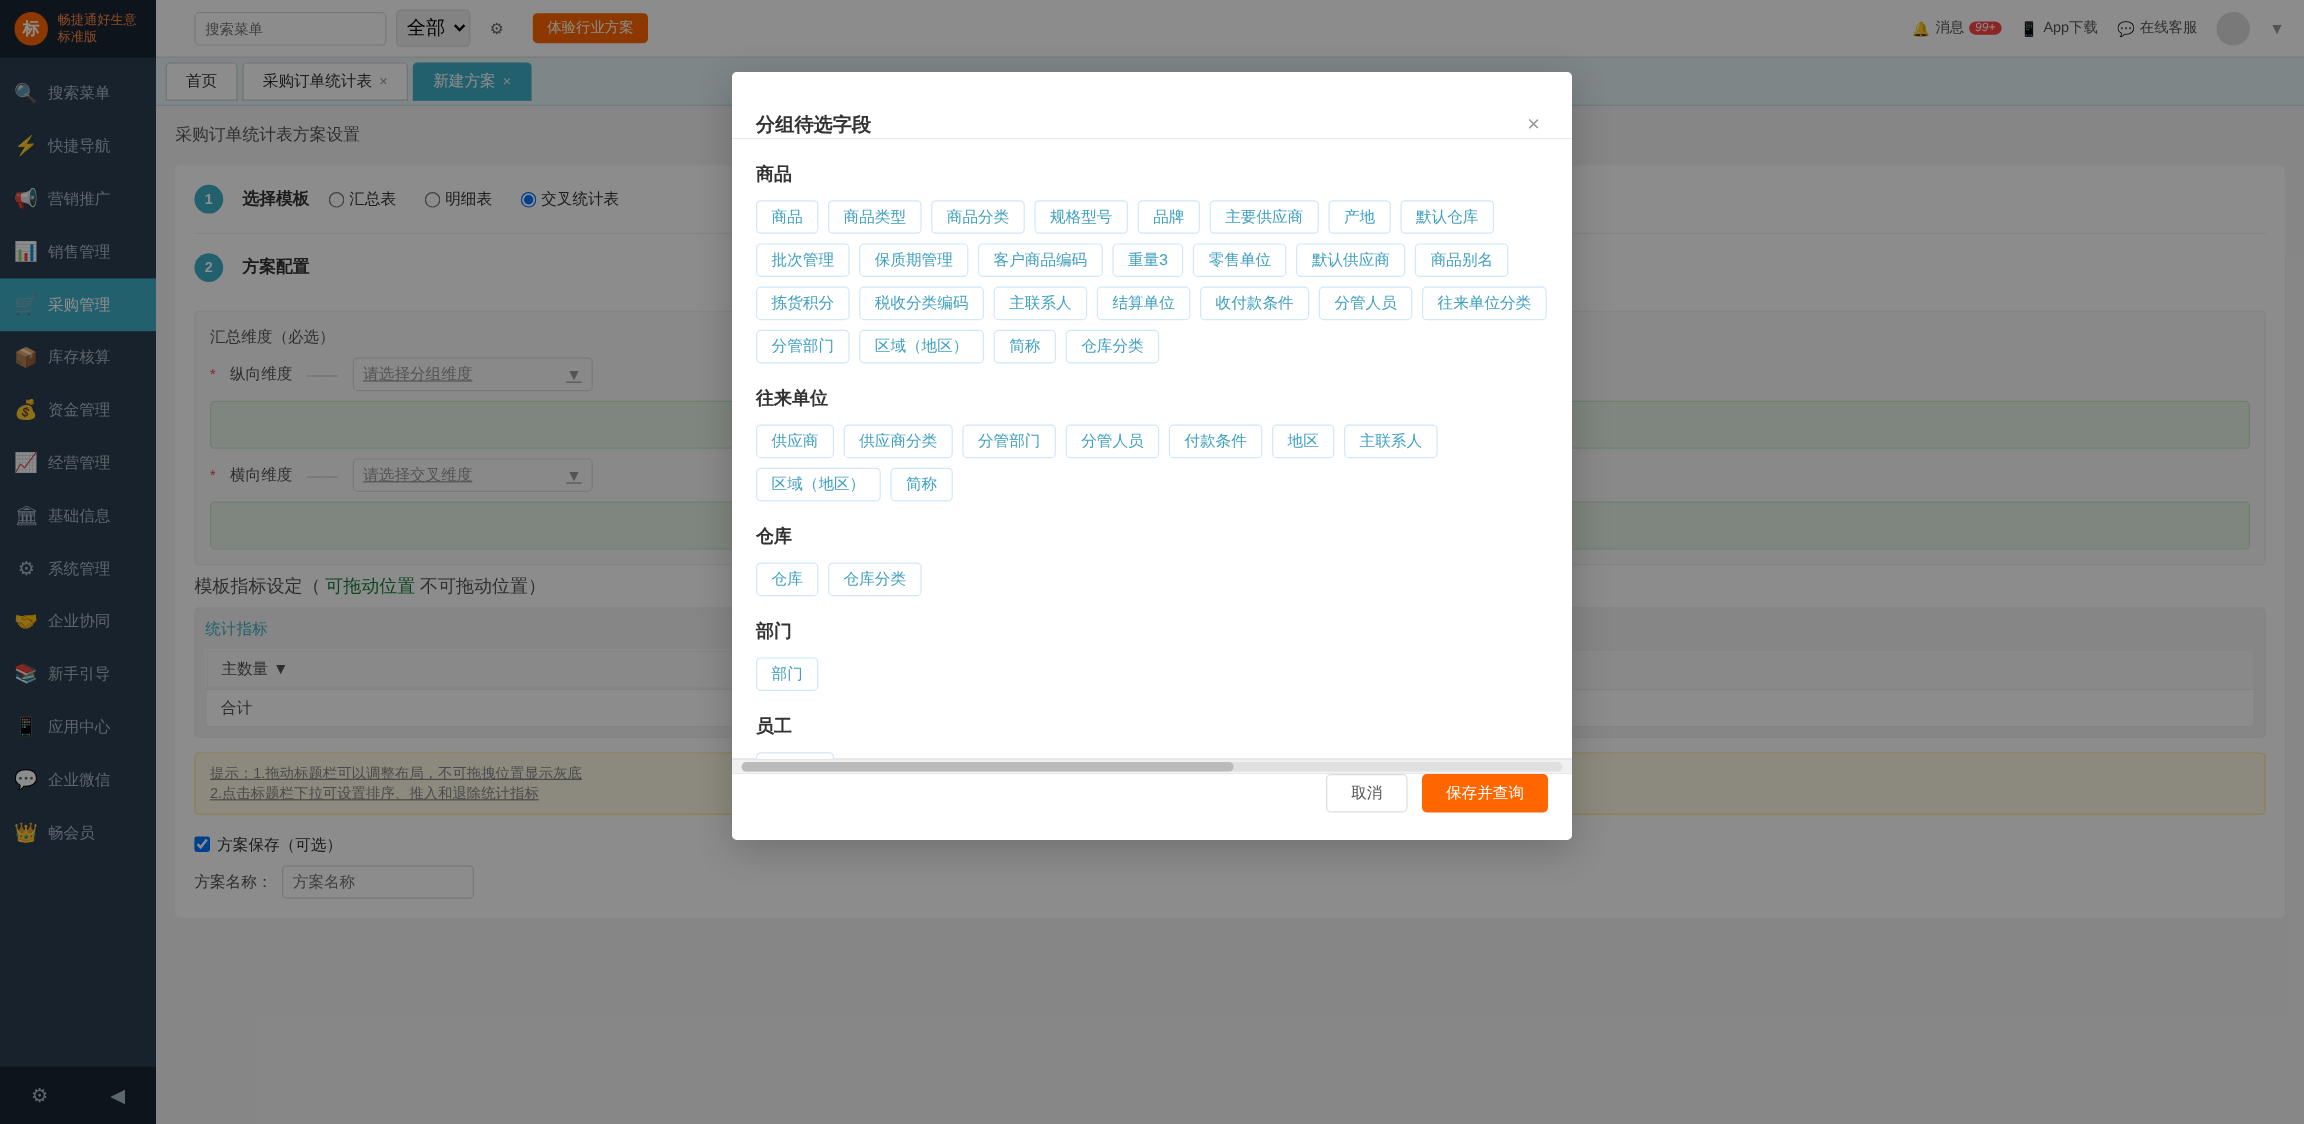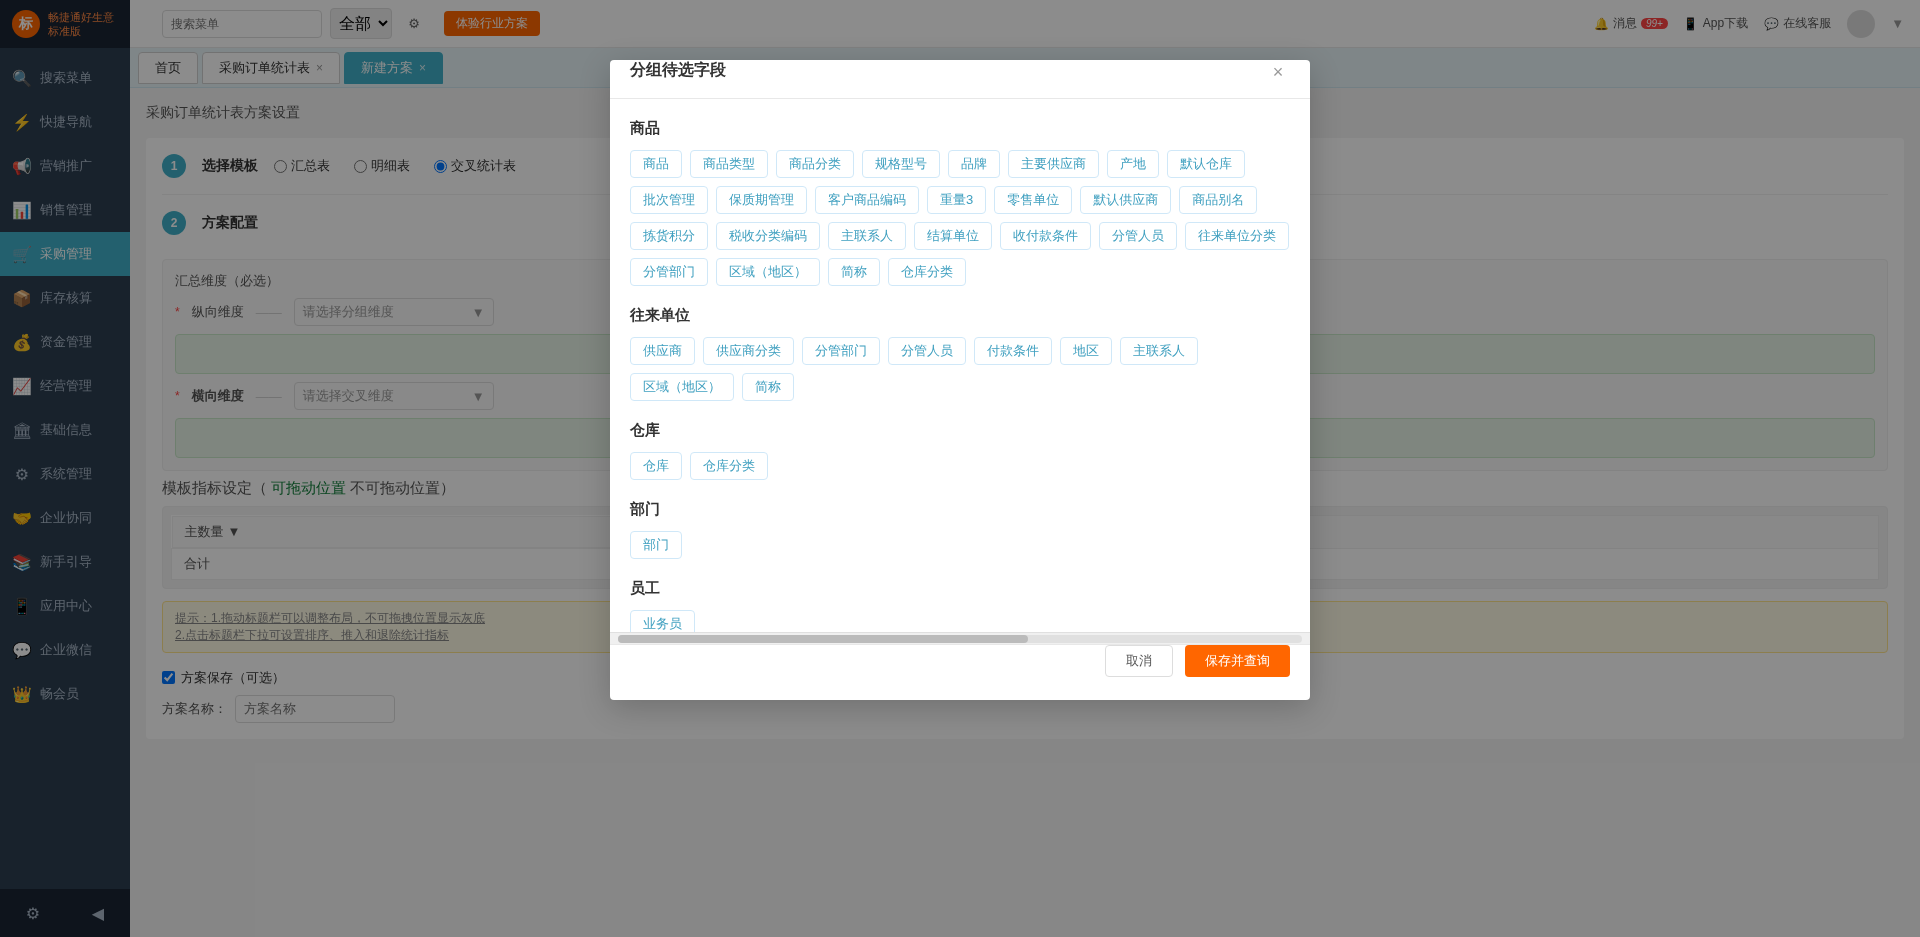--- a/index.html
+++ b/index.html
@@ -166,42 +166,43 @@
     .radio-item { display: flex; align-items: center; gap: 4px; font-size: 13px; cursor: pointer; }
 
     
     .step2-section { }
     .select-box {
       border: 1px solid #ddd; border-radius: 4px;
       padding: 4px 8px; min-width: 200px;
       color: #999; font-size: 13px;
       display: inline-flex; align-items: center; justify-content: space-between;
       cursor: pointer;
+      text-decoration: underline;
     }
 
     
     .modal-overlay {
       position: fixed; top: 0; left: 0; right: 0; bottom: 0;
       background: rgba(0,0,0,0.45);
       z-index: 1000;
       display: flex; align-items: flex-start; justify-content: center;
       padding-top: 60px;
     }
     .modal {
       background: white;
       border-radius: 4px;
       width: 700px;
       max-height: 640px;
       display: flex; flex-direction: column;
       box-shadow: 0 8px 32px rgba(0,0,0,0.2);
     }
     .modal-header {
-      height: 39px;
+      height: 56px;
       padding: 0 20px;
-      display: flex; align-items: flex-start; justify-content: space-between;
+      display: flex; align-items: flex-end; justify-content: space-between;
       border-bottom: 1px solid #e8e8e8;
       flex-shrink: 0;
     }
     .modal-title { font-size: 16px; font-weight: bold; color: #333; }
     .modal-close {
       width: 24px; height: 24px;
       display: flex; align-items: center; justify-content: center;
       cursor: pointer; color: #999; font-size: 18px;
     }
     .modal-body {
@@ -438,37 +439,38 @@
           <span style="color:#555;font-size:13px;">纵向维度</span>
           <span style="color:#ccc;">——</span>
           <div class="select-box">
             <span>请选择分组维度</span>
               <span>▼</span>
           </div>
         </div>
         <div style="background:#e8f4e8;border:1px solid #c8e8c8;border-radius:4px;padding:8px;margin-bottom:8px;min-height:40px;"></div>
         <div style="display:flex;align-items:center;gap:12px;margin-bottom:8px;">
           <span style="color:#ff4444;font-size:12px;">*</span>
-          <span style="color:#555;font-size:13px;font-weight:bold;">横向维度</span>
+          <span style="color:#555;font-size:13px;">横向维度</span>
           <span style="color:#ccc;">——</span>
           <div class="select-box">
             <span>请选择交叉维度</span>
               <span>▼</span>
           </div>
         </div>
         <div style="background:#e8f4e8;border:1px solid #c8e8c8;border-radius:4px;padding:8px;min-height:40px;"></div>
       </div>
 
       <div style="display:flex;align-items:center;gap:4px;margin-bottom:8px;font-size:15px;color:#555;">
         <span>模板指标设定（</span>
         <span style="color:#15803d;">可拖动位置</span>
         <span>不可拖动位置）</span>
       </div>
 
       <div style="background:#f5f5f5;border:1px solid #eee;border-radius:4px;padding:8px;">
+        <div style="font-size:13px;color:#40b0c8;margin-bottom:8px;">统计指标</div>
         <table style="width:100%;border-collapse:collapse;background:white;">
           <tbody>
               <tr style="background:#f9f9f9;">
             <td style="padding:6px 12px;border:1px solid #eee;color:#555;display:flex;align-items:center;gap:4px;">
               <span>主数量</span>
               <span>▼</span>
             </td>
             <td style="padding:6px 12px;border:1px solid #eee;color:#555;">金额</td>
           </tr>
           <tr>

